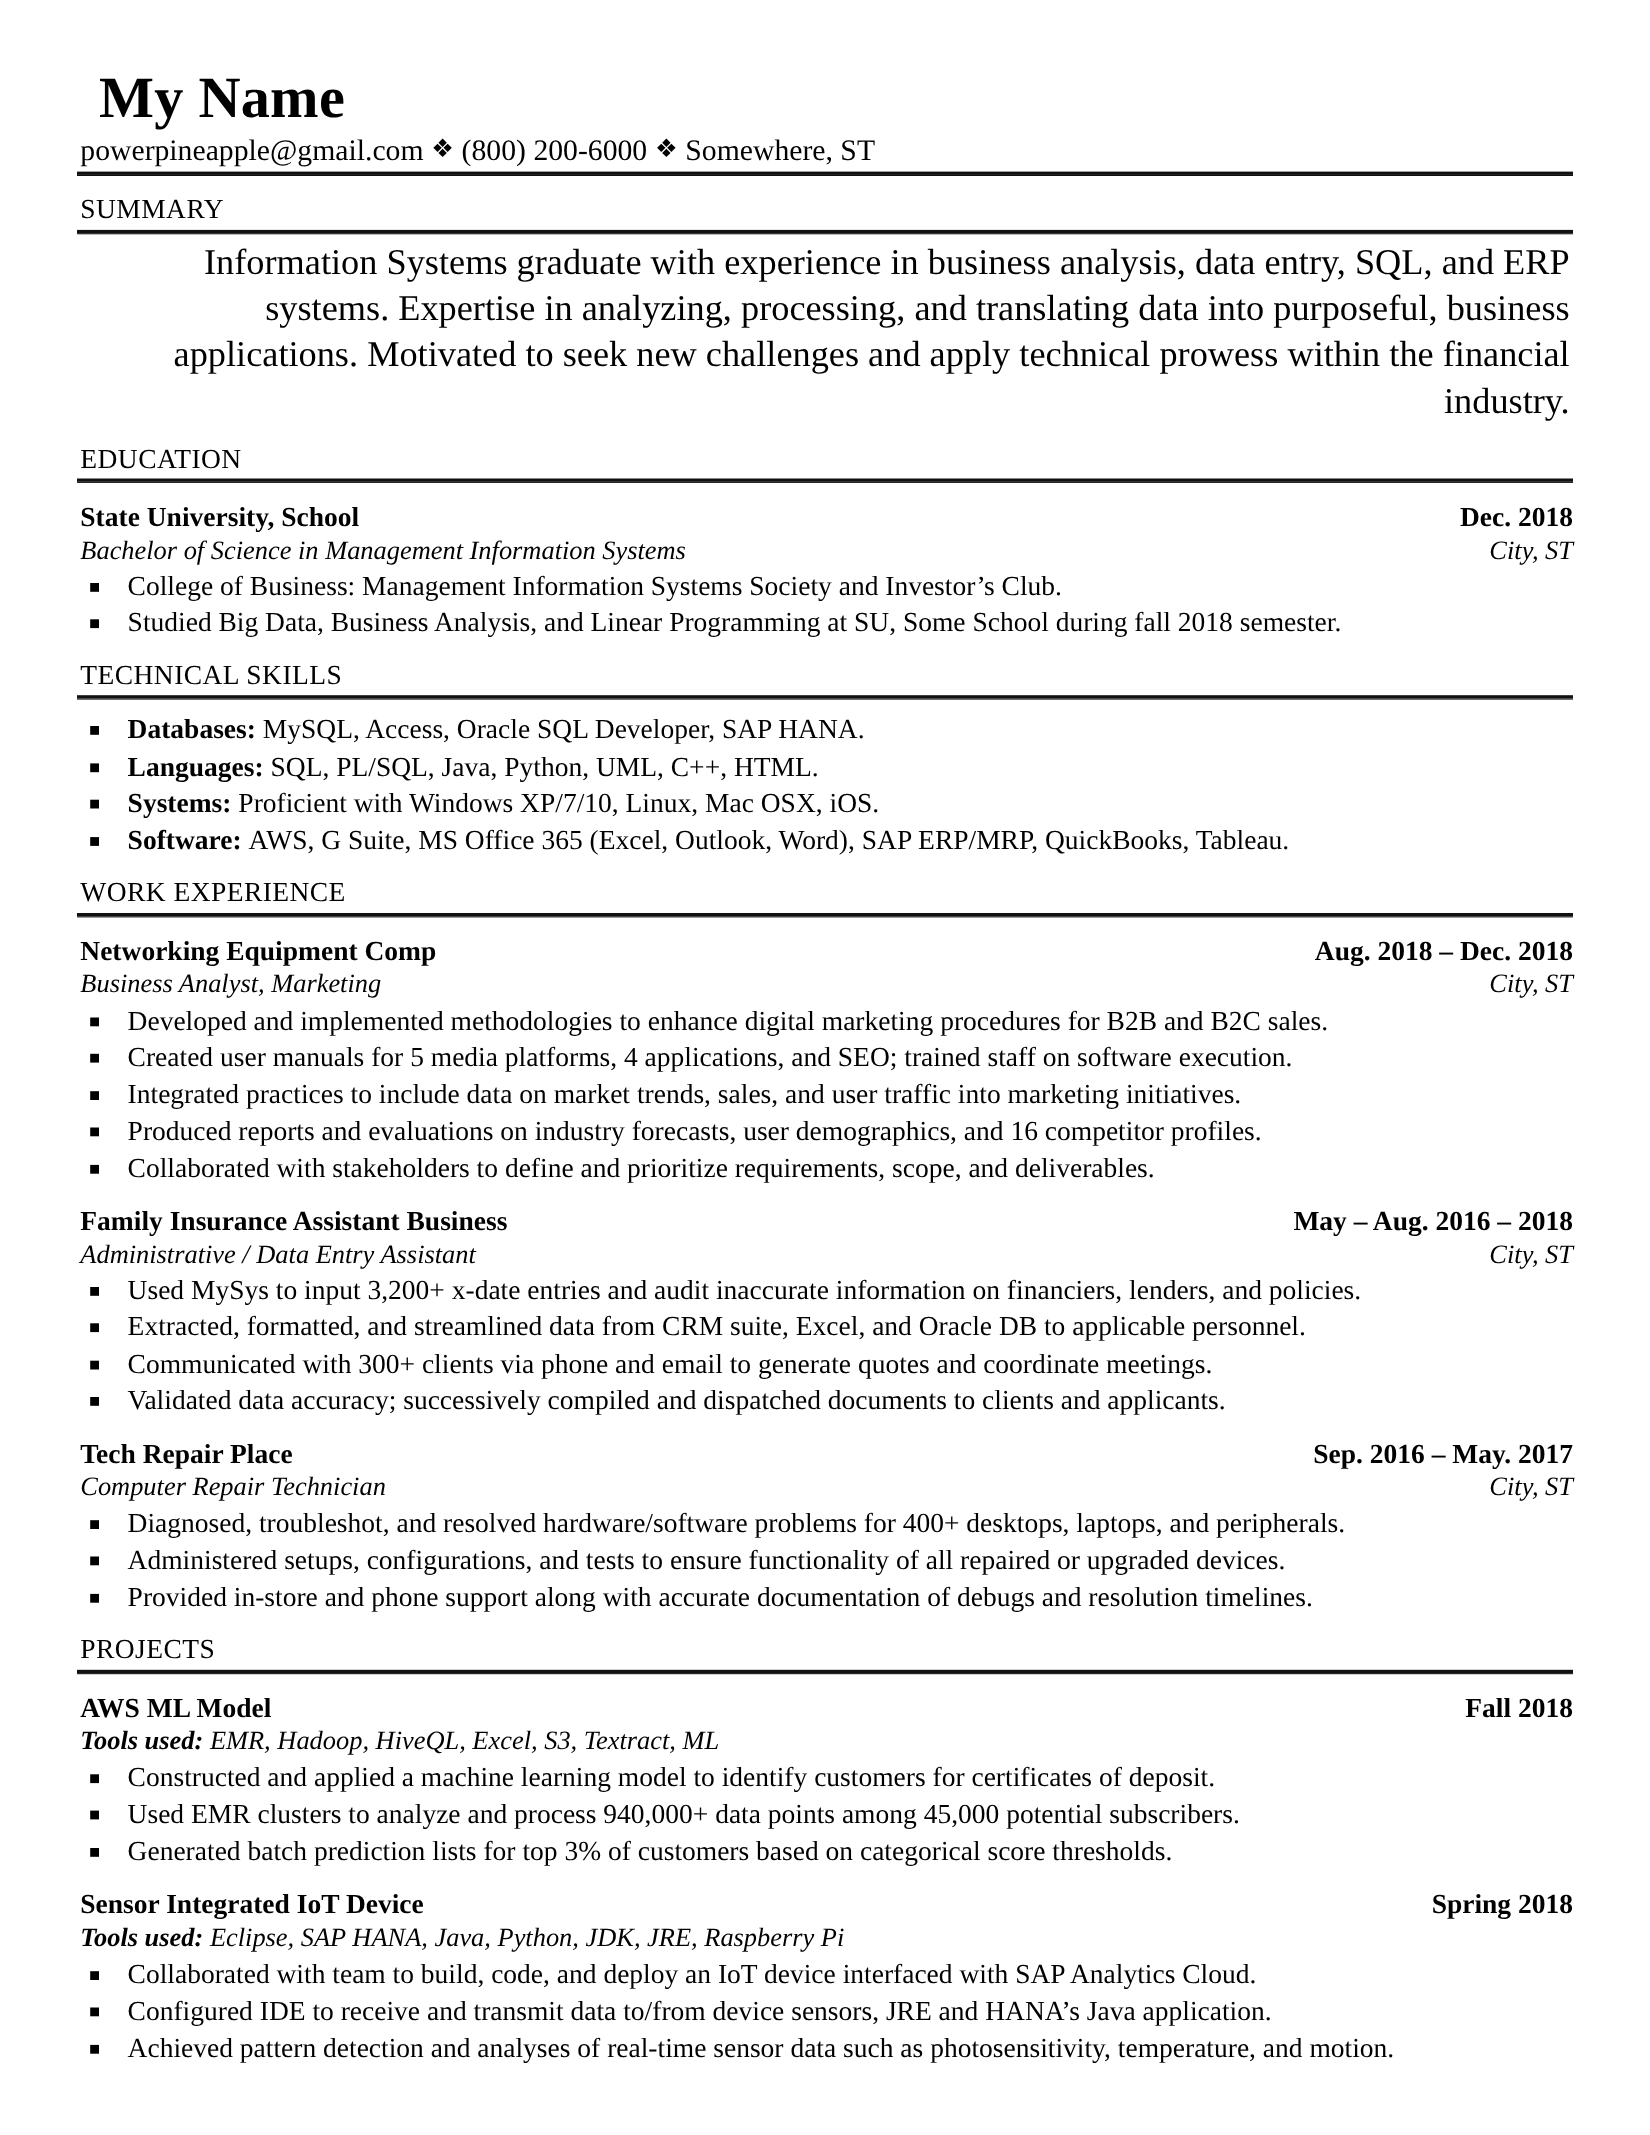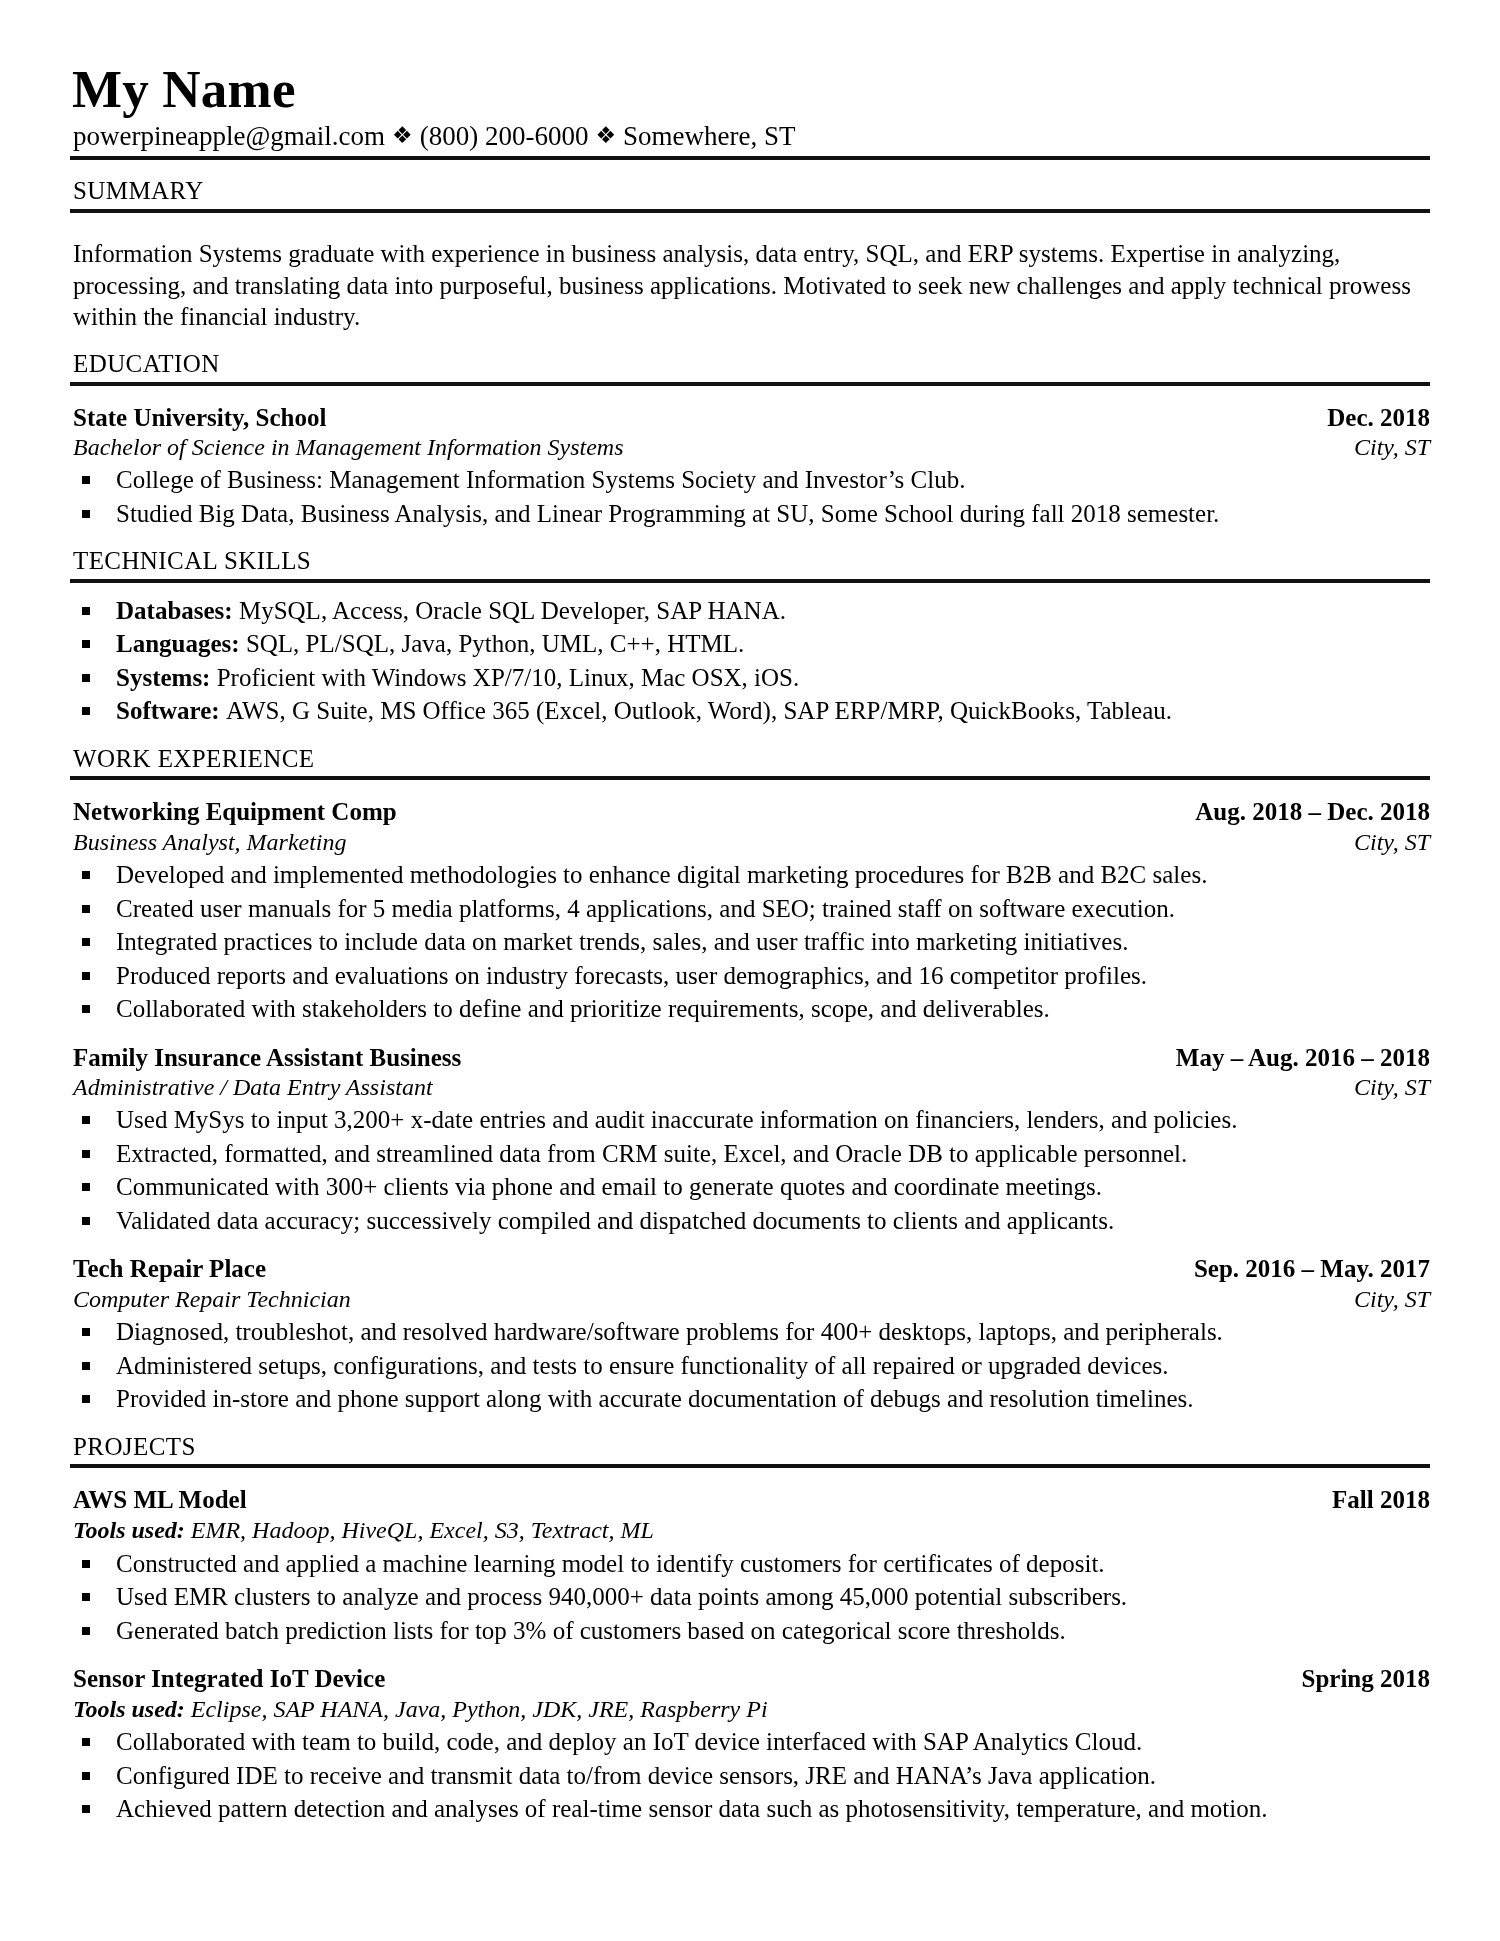--- a/index.html
+++ b/index.html
@@ -17,21 +17,21 @@
     padding: 62px 70px 40px 70px;
     background: #ffffff;
   }
 
   
   .name {
     font-size: 53px;
     font-weight: bold;
     line-height: 1.02;
     letter-spacing: 0.2px;
-    margin: 0 0 4px 2px;
+    margin: 0 0 4px 20px;
   }
   .contact {
     font-size: 27px;
     line-height: 1.2;
     margin: 0 0 4px 3px;
     white-space: nowrap;
   }
   .contact .sep {
     font-size: 23px;
     padding: 0 7px;
@@ -57,24 +57,24 @@
   .hdr-rule {
     border-top: 3px solid #111;
     border-bottom: 1px solid #111;
     height: 4px;
     width: 100%;
     margin-top: 2px;
   }
 
   
   .para {
-    font-size: 25px;
+    font-size: 33px;
     line-height: 1.27;
-    margin: 25px 3px 0 3px;
-    text-align: left;
+    margin: 6px 3px 0 3px;
+    text-align: right;
   }
 
   .entry { margin-top: 17px; }
   .entry-row {
     display: flex;
     align-items: baseline;
     justify-content: space-between;
     width: 100%;
   }
   .entry-title {

